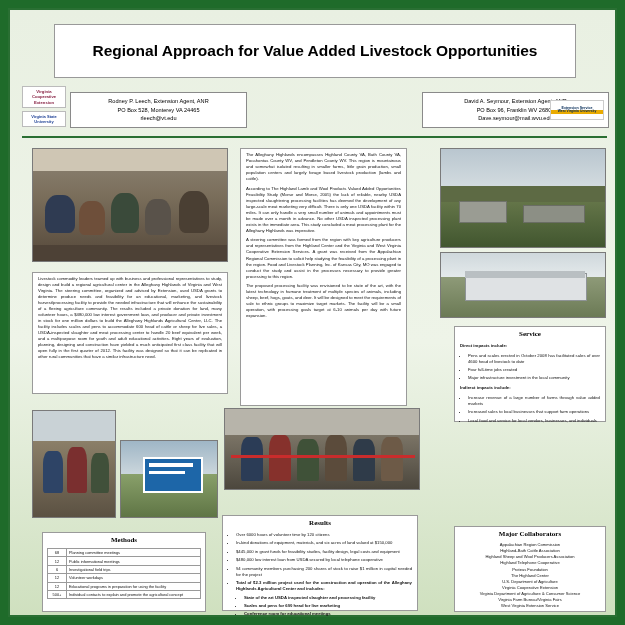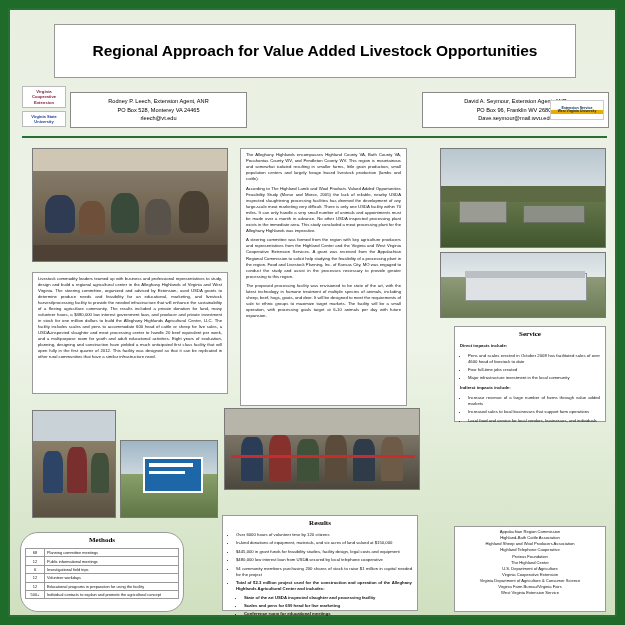--- a/index.html
+++ b/index.html
@@ -78,21 +78,21 @@
   .photo .ground{position:absolute;left:0;right:0;bottom:0;height:58%;}
   .photo .blob{position:absolute;border-radius:50%;}
 
   
   #needs{left:230px;top:138px;width:167px;height:258px;}
   
   #abstract{left:22px;top:262px;width:196px;height:122px;}
   
   #impacts{left:444px;top:316px;width:152px;height:96px;}
   
-  #methods{left:10px;top:522px;width:164px;height:80px;border-radius:18px;}
+  #methods{left:32px;top:522px;width:164px;height:80px;}
   
   #results{left:212px;top:488px;width:196px;height:96px;margin-top:17px;}
   
   #collab{left:444px;top:516px;width:152px;height:86px;}
 
   .methods-table{width:100%;border-collapse:collapse;}
   .methods-table td{
     border:0.5px solid #9a9a9a;font-size:3.9px;padding:1.2px 2px;vertical-align:top;color:#111;
   }
   .methods-table td.k{width:14px;text-align:center;}
@@ -271,20 +271,21 @@
       </ul>
       <ul style="padding-left:16px;margin-top:1px;">
         <li style="font-weight:bold;">State of the art USDA inspected slaughter and processing facility</li>
         <li style="font-weight:bold;">Scales and pens for 600 head for live marketing</li>
         <li style="font-weight:bold;">Conference room for educational meetings</li>
       </ul>
     </div>
   </div>
 
   <div class="panel" id="collab">
+    <h3>Major Collaborators</h3>
     <div class="collab-list">
       <div>Appalachian Region Commission</div>
       <div>Highland-Bath Cattle Association</div>
       <div>Highland Sheep and Wool Producers Association</div>
       <div>Highland Telephone Cooperative</div>
       <div>Proteus Foundation</div>
       <div>The Highland Center</div>
       <div>U.S. Department of Agriculture</div>
       <div>Virginia Cooperative Extension</div>
       <div>Virginia Department of Agriculture &amp; Consumer Science</div>

